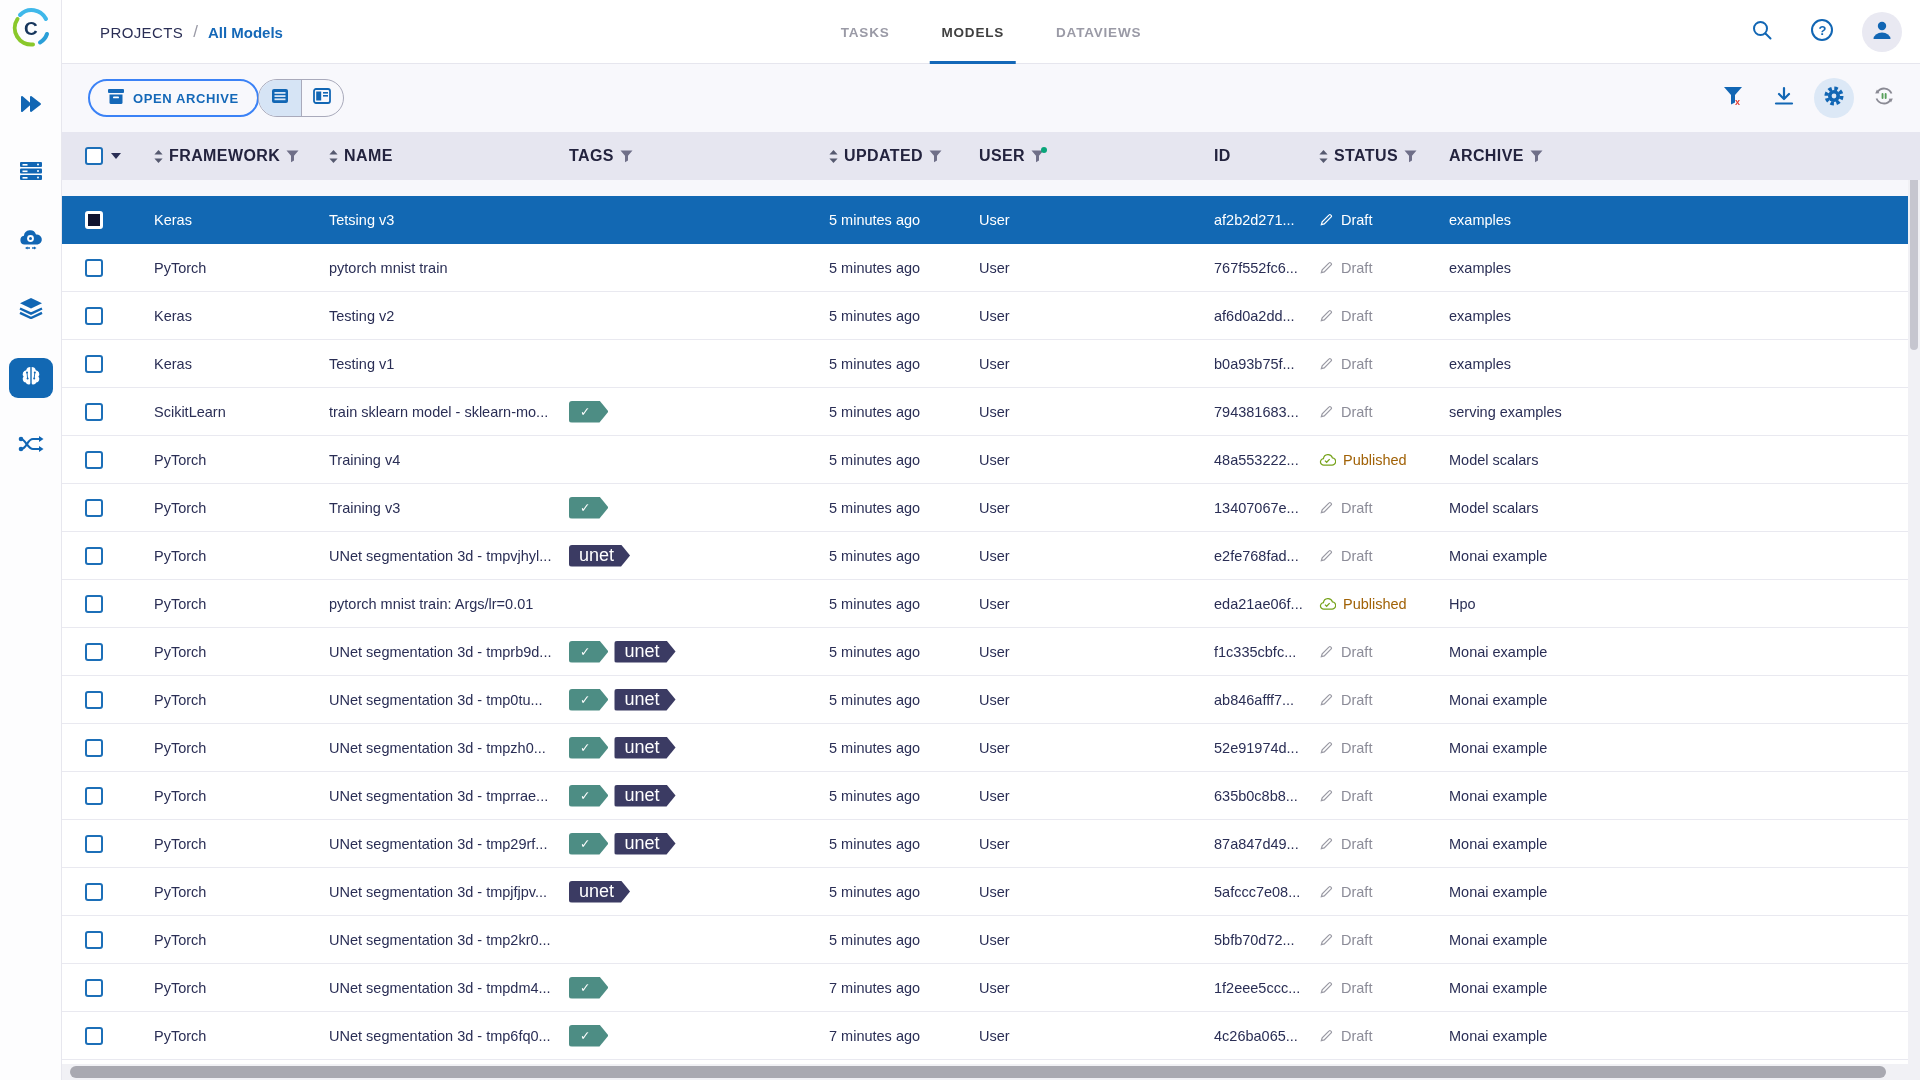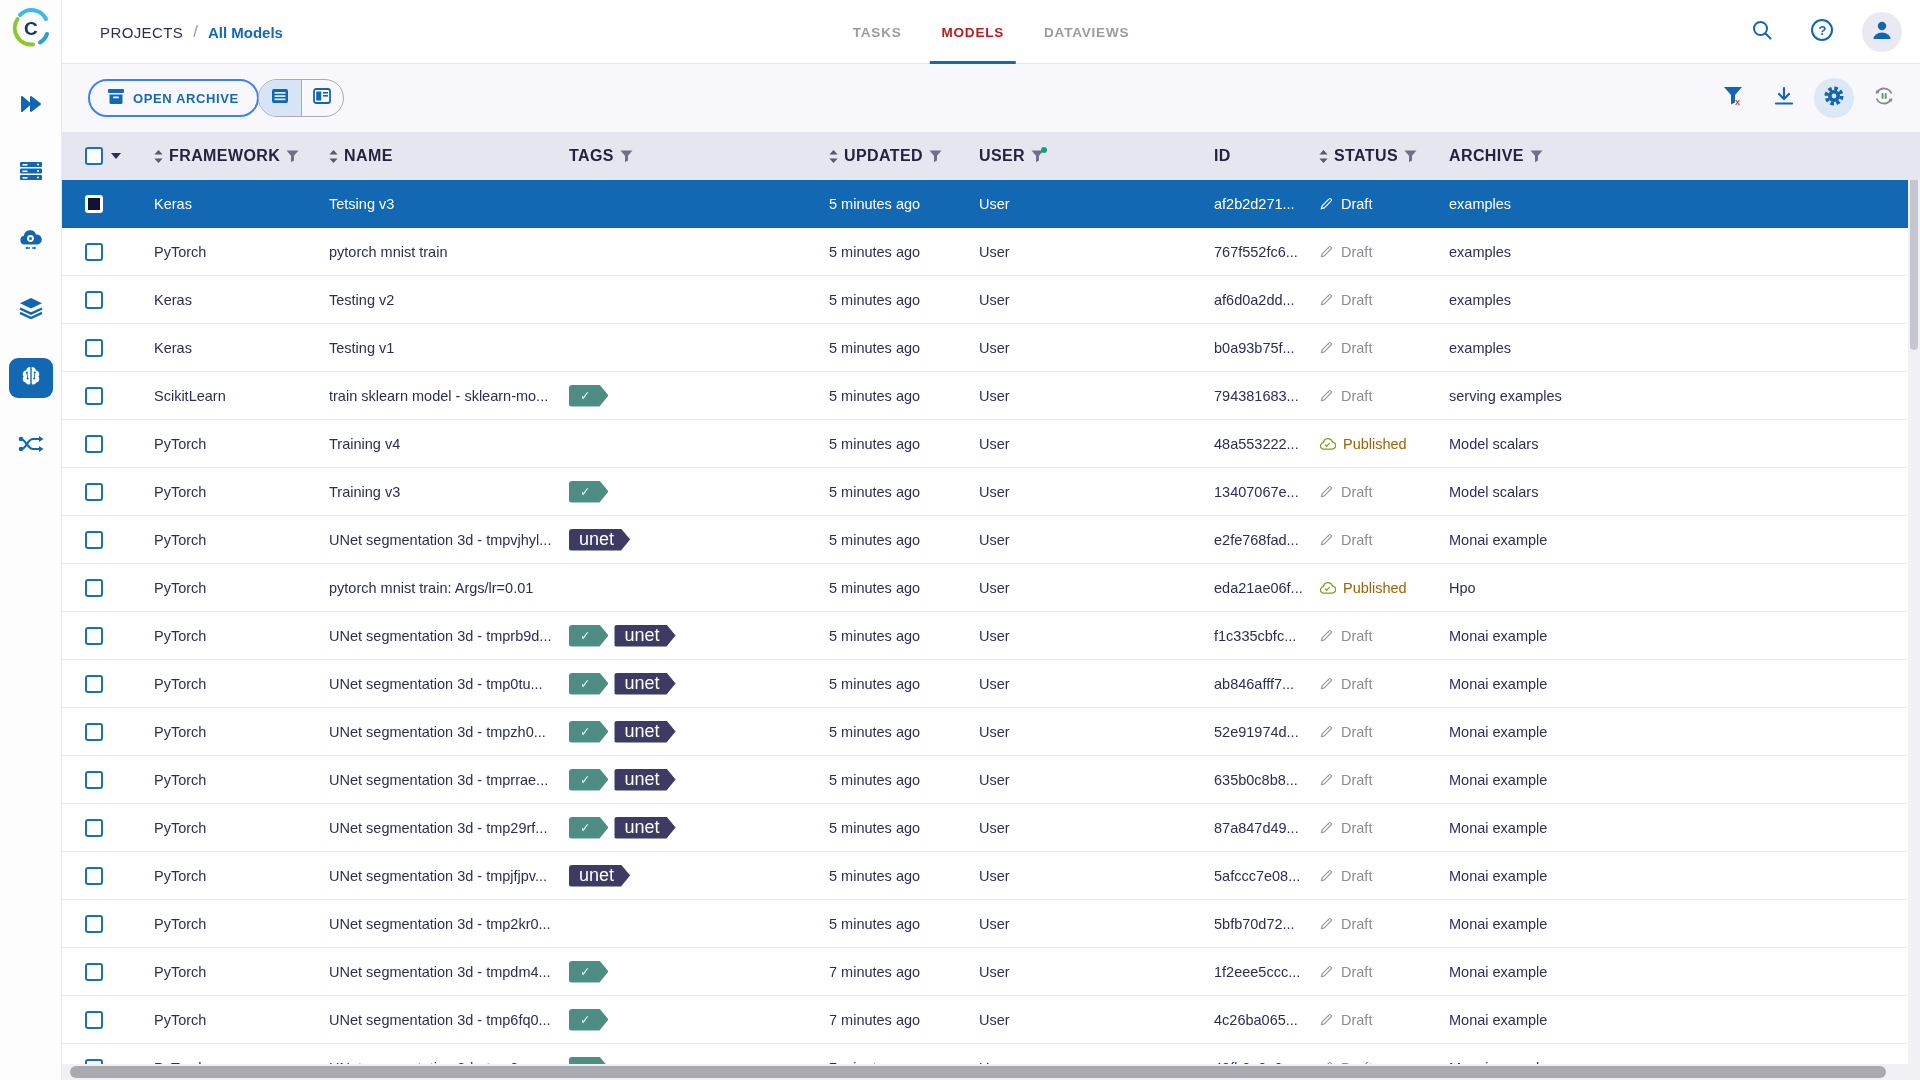--- a/index.html
+++ b/index.html
@@ -18,24 +18,24 @@
 
   
   .topbar { position:absolute; left:62px; top:0; right:0; height:64px;
     background:#fff; border-bottom:1px solid #e6e6ee; z-index:20; }
   .breadcrumb { position:absolute; left:38px; top:0; height:64px;
     display:flex; align-items:center; gap:10px; font-size:15px; }
   .crumb-root { color:#2a2e55; letter-spacing:.4px; }
   .crumb-sep { color:#9a9aa6; font-size:17px; }
   .crumb-current { color:#1468b8; font-weight:700; }
   .tabs { position:absolute; left:50%; transform:translateX(-50%); top:0;
-    height:64px; display:flex; gap:40px; }
+    height:64px; display:flex; gap:52px; }
   .tab { height:64px; display:flex; align-items:center; font-size:13.5px;
     letter-spacing:.8px; color:#9a9aa6; font-weight:700; position:relative; cursor:pointer; }
-  .tab.active { color:#b91c1c; }
+  .tab.active { color:#404040; }
   .tab.active::after { content:""; position:absolute; left:-12px; right:-12px;
     bottom:0; height:3px; background:#1468b8; }
   .top-actions { position:absolute; right:18px; top:0; height:64px;
     display:flex; align-items:center; gap:20px; }
   .icon-btn { width:40px; height:40px; border-radius:50%; display:flex;
     align-items:center; justify-content:center; cursor:pointer; }
   .avatar-bg { background:#e9e9f2; }
 
   
   .toolbar { position:absolute; left:62px; top:64px; right:0; height:68px;
@@ -57,21 +57,21 @@
   .thead { position:absolute; left:62px; top:132px; right:0; height:48px;
     background:#e6e6f0; display:grid; padding-left:14px;
     grid-template-columns:78px 175px 240px 260px 150px 235px 105px 130px 1fr;
     align-items:center; z-index:10; }
   .th { display:flex; align-items:center; gap:6px; font-size:16px;
     font-weight:700; color:#23233e; letter-spacing:.4px; cursor:pointer; }
   .funnel-wrap { position:relative; display:flex; }
   .filter-dot { position:absolute; right:-3px; top:-3px; width:6px; height:6px;
     border-radius:50%; background:#0aa57a; }
 
-  .rows-viewport { position:absolute; left:62px; top:180px; right:0; height:884px;
+  .rows-viewport { position:absolute; left:62px; top:196px; right:0; height:884px;
     overflow:hidden; background:#fff; }
   .row { height:48px; display:grid; padding-left:14px;
     grid-template-columns:78px 175px 240px 260px 150px 235px 105px 130px 1fr;
     align-items:center; background:#fff; border-bottom:1px solid #e9e9f0;
     font-size:14.5px; color:#2a2e55; cursor:pointer; }
   .row.selected { background:#1268b3; color:#fff; border-bottom-color:#1268b3; }
   .cell { overflow:hidden; white-space:nowrap; text-overflow:ellipsis; padding-right:14px; }
   .cell.name { font-weight:400; }
   .checkbox { width:18px; height:18px; border:2px solid #1c6fb8; border-radius:3px;
     background:#fff; margin-left:9px; cursor:pointer; }

